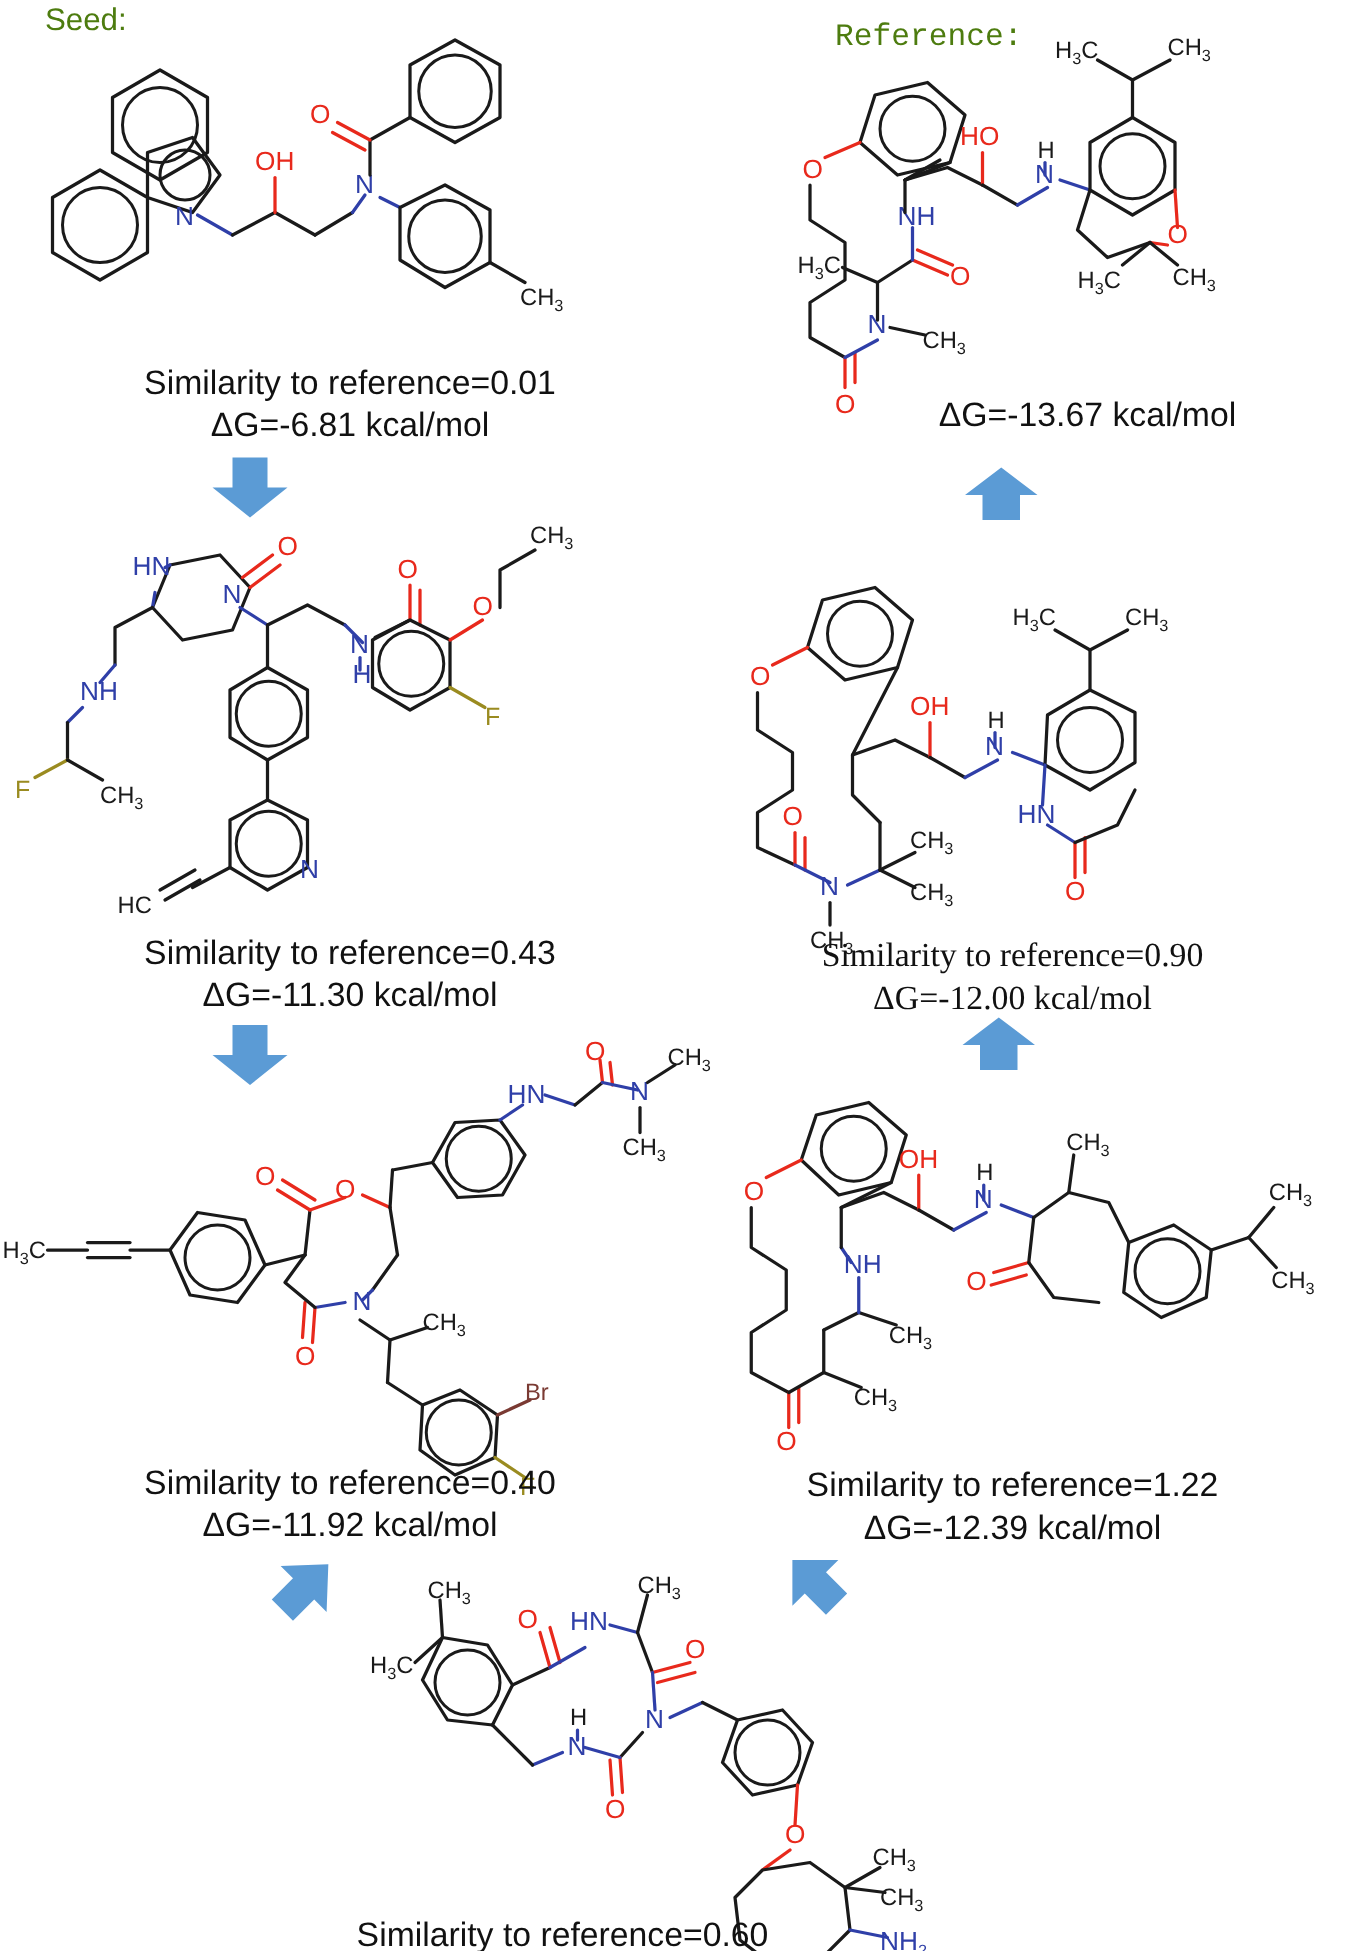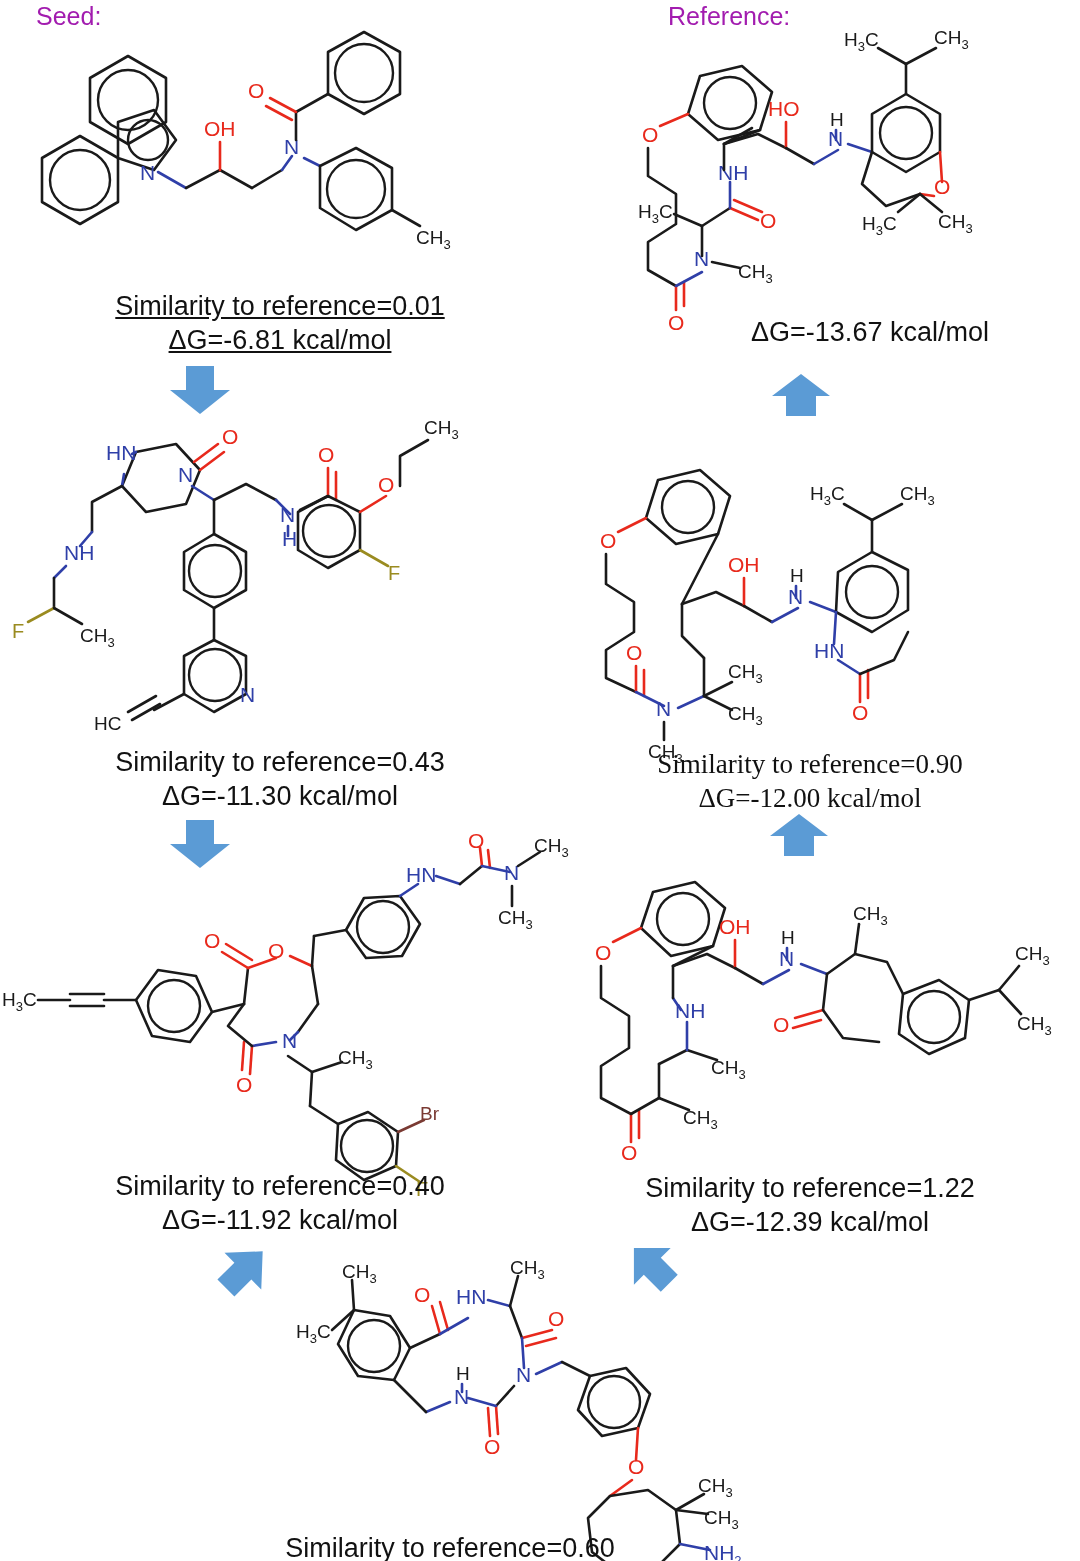--- a/index.html
+++ b/index.html
@@ -1,19 +1,19 @@
 <!DOCTYPE html>
 <html><head>
 <meta charset="utf-8">
 <style>
   html,body{margin:0;padding:0;background:#fff;}
   body{width:1080px;height:1561px;position:relative;overflow:hidden;
        font-family:"Liberation Sans",sans-serif;color:#000;}
   .stage{position:absolute;inset:0;}
-  .lbl{position:absolute;font-size:25px;line-height:1.15;color:#a21caf;white-space:nowrap;}
+  .lbl{position:absolute;font-size:25px;line-height:1.15;color:#4d7c0f;white-space:nowrap;}
   .cap{position:absolute;font-size:27px;line-height:1.25;color:#111;text-align:center;white-space:nowrap;}
   .cap div{display:block;}
   .mol{position:absolute;}
   .arrow{position:absolute;}
   svg{overflow:visible;display:block;}
   .b{fill:none;stroke:#1a1a1a;stroke-width:2.6;stroke-linecap:round;stroke-linejoin:round;}
   .bn{fill:none;stroke:#2f3fa8;stroke-width:2.6;stroke-linecap:round;}
   .bo{fill:none;stroke:#e8291c;stroke-width:2.6;stroke-linecap:round;}
   .bf{fill:none;stroke:#9a8b20;stroke-width:2.6;stroke-linecap:round;}
   .bbr{fill:none;stroke:#7a3a33;stroke-width:2.6;stroke-linecap:round;}
@@ -25,21 +25,21 @@
   .aF{fill:#9a8b20;font-size:20px;}
   .aBr{fill:#7a3a33;font-size:19px;}
   .sub{font-size:13px;}
 </style>
 </head>
 <body>
 
 <div class="stage">
 
   <div class="lbl" style="left:36px;top:2px;">Seed:</div>
-  <div class="lbl" style="left:668px;top:2px;">Reference:</div>
+  <div class="lbl" style="left:668px;top:16px;font-family:Liberation Mono, monospace;">Reference:</div>
 
   <div class="mol" style="left:20px;top:30px;">
   <svg width="430" height="240" viewBox="0 0 430 240">
 
     <polygon class="b" points="22,128 22,172 60,194 98,172 98,128 60,106"></polygon>
     <circle class="ring" cx="60" cy="150" r="30"></circle>
 
     <polygon class="b" points="70,48 108,26 146,48 146,92 108,114 70,92"></polygon>
     <circle class="ring" cx="108" cy="70" r="30"></circle>
 
@@ -67,21 +67,21 @@
     <circle class="ring" cx="344" cy="43" r="29"></circle>
 
     <path class="bn" d="M284,128 L300,136"></path>
     <polygon class="b" points="300,136 336,118 372,138 372,180 336,200 300,178"></polygon>
     <circle class="ring" cx="336" cy="159" r="29"></circle>
     <path class="b" d="M372,180 L400,196"></path>
     <text class="aC" x="396" y="214">CH<tspan class="sub" dy="5">3</tspan></text>
   </svg>
   </div>
 
-  <div class="cap" style="left:0px;top:290px;width:560px;text-decoration:underline;">
+  <div class="cap" style="left:0px;top:290px;width:560px;">
     <div>Similarity to reference=0.01</div>
     <div>ΔG=-6.81 kcal/mol</div>
   </div>
 
   <div class="mol" style="left:590px;top:18px;">
   <svg width="480" height="300" viewBox="0 0 480 300">
 
     <polygon class="b" points="98,96 110,58 152,48 182,74 170,112 128,122"></polygon>
     <circle class="ring" cx="140" cy="85" r="26"></circle>
 

